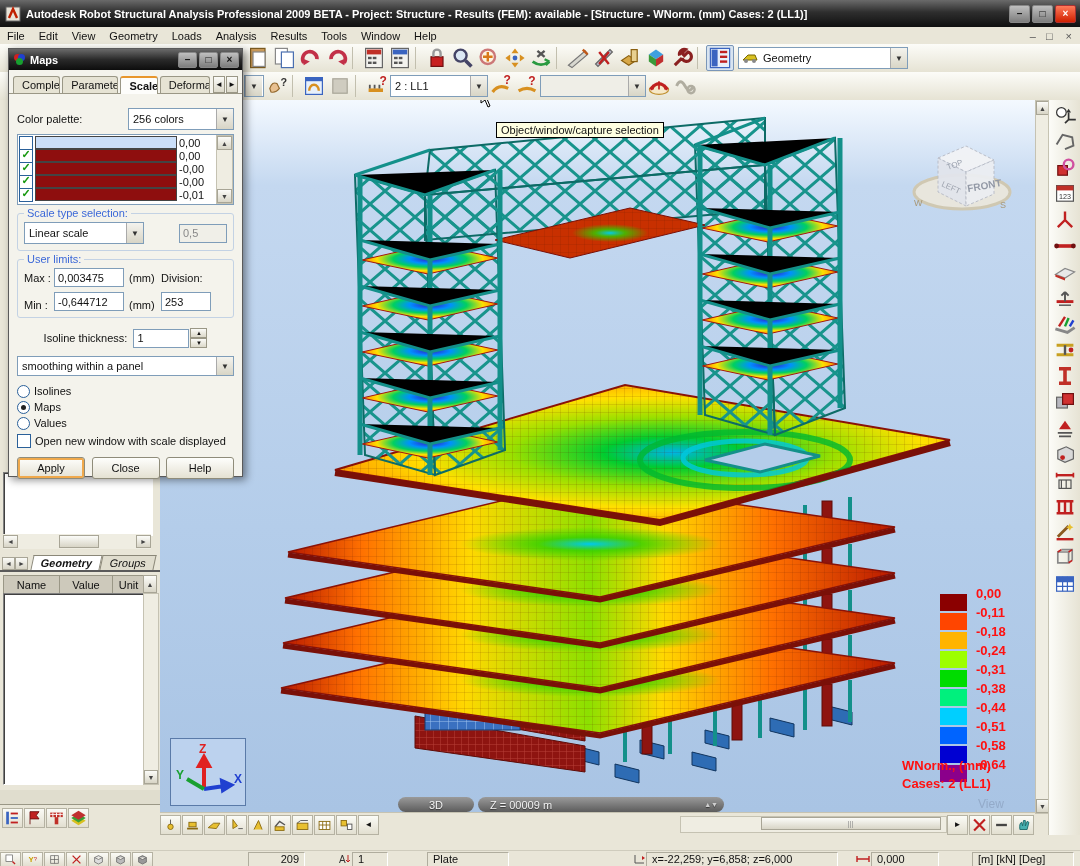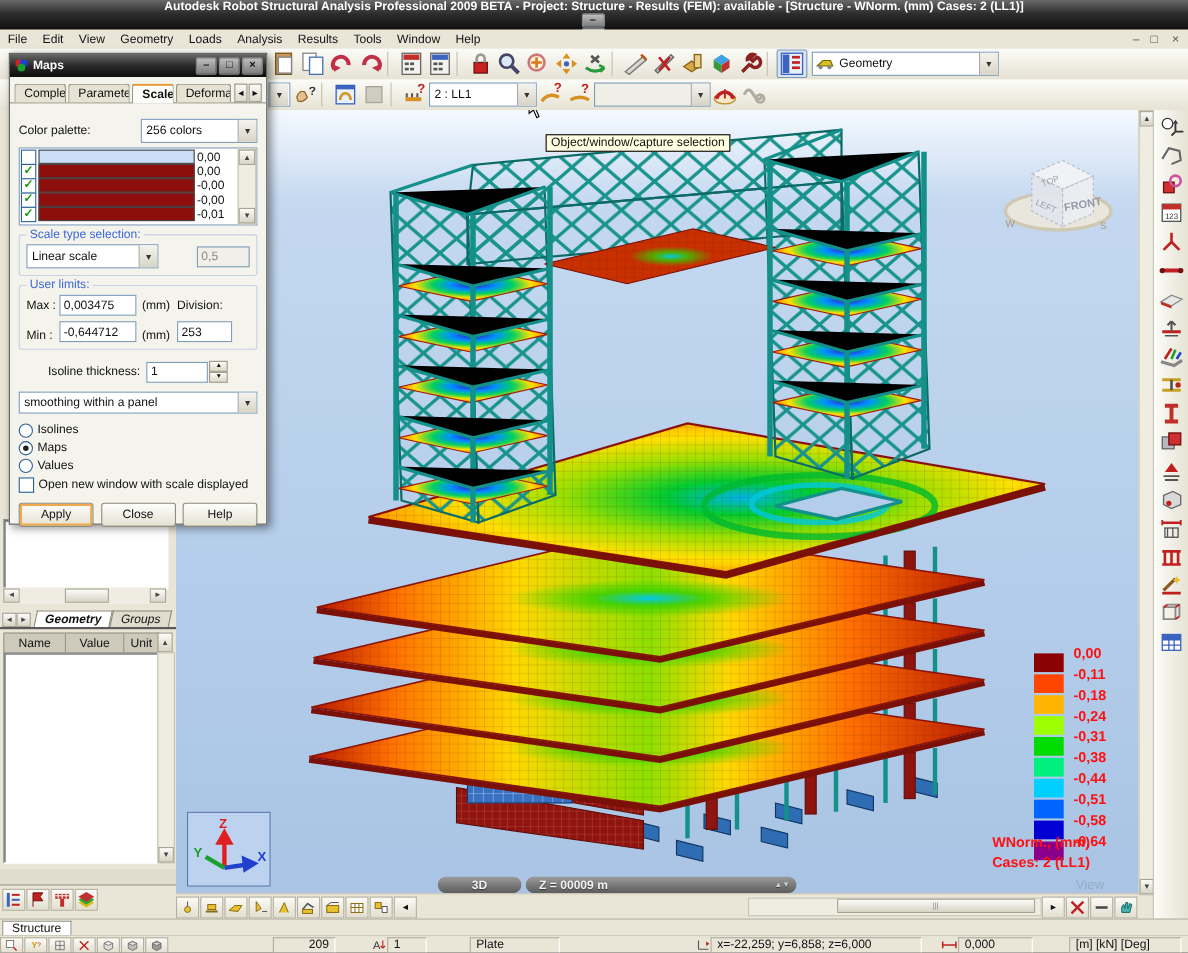--- a/index.html
+++ b/index.html
@@ -3,21 +3,21 @@
 <meta charset="utf-8">
 <style>
   html,body{margin:0;padding:0;background:#555;}
   #root{position:relative;width:1080px;height:866px;overflow:hidden;
         font-family:"Liberation Sans",sans-serif;font-size:11px;color:#111;
         background:#e9e6d8;user-select:none;}
   .abs{position:absolute;}
   
   #titlebar{left:0;top:0;width:1080px;height:27px;
     background:linear-gradient(#6a6a6a,#2e2e2e 45%,#101010);
-    display:flex;align-items:center;color:#fff;font-weight:bold;font-size:11px;flex-direction:column;}
+    display:flex;align-items:center;color:#fff;font-weight:bold;font-size:11px;}
   .wbtn{width:19px;height:16px;margin-right:2px;border:1px solid #888;border-radius:2px;
     background:linear-gradient(#bfbfbf,#7d7d7d);color:#111;display:flex;align-items:center;
     justify-content:center;font-size:10px;font-weight:bold;}
   .wbtn.close{background:linear-gradient(#ff7a5a,#d02000);color:#fff;border-color:#a33;}
   
   #menubar{left:0;top:27px;width:1080px;height:17px;background:#e9e6d8;border-bottom:1px solid #cfccbd;
     display:flex;align-items:center;}
   .menu-item{padding:1px 7px;}
   
   .toolbar{left:0;width:1080px;background:linear-gradient(#fcfcf8,#e6e3d4);border-bottom:1px solid #c6c3b2;
@@ -86,21 +86,21 @@
     display:flex;align-items:center;}
   .mini{width:19px;height:18px;border:1px solid #b5b2a2;background:linear-gradient(#fbfbf6,#e2dfd0);
     display:flex;align-items:center;justify-content:center;margin-right:1px;flex:0 0 auto;}
   
   #legend{left:780px;top:488px;width:96px;height:216px;}
   #legend .swcol{position:absolute;left:0;top:6px;}
   #legend .sw{width:27px;height:17px;margin-bottom:2px;}
   #legend .lab{position:absolute;left:36px;width:58px;font-weight:bold;font-size:13px;text-align:left;}
   .legcap{position:absolute;font-weight:bold;font-size:13px;white-space:nowrap;}
   
-  .pill{background:linear-gradient(#9a9a9a,#5c5c5c);border-radius:8px;color:#f2f2f2;font-weight:bold;
+  .pill{background:linear-gradient(#9a9a9a,#5c5c5c);border-radius:8px;color:#f2f2f2;font-weight:normal;
     display:flex;align-items:center;justify-content:center;height:15px;font-size:11px;
     text-shadow:0 1px 1px rgba(0,0,0,.5);}
   
   #statustabs{left:0;top:835px;width:1080px;height:15px;background:#e9e6d8;border-top:1px solid #b5b2a2;}
   .stab{position:absolute;left:2px;top:1px;padding:0 8px;background:#fff;border:1px solid #9a9786;border-bottom:none;height:13px;}
   #statusbar{left:0;top:850px;width:1080px;height:16px;background:#e9e6d8;border-top:1px solid #cfccbd;
     display:flex;align-items:center;}
   .spanel{border:1px solid;border-color:#b0ad9e #fff #fff #b0ad9e;height:13px;display:flex;
     align-items:center;padding:0 5px;margin-right:3px;white-space:nowrap;}
   .ttip{background:#ffffe1;border:1px solid #000;padding:1px 4px;font-size:11px;white-space:nowrap;}
@@ -714,23 +714,20 @@
         <path d="M4 4 L16 16 M16 4 L4 16" stroke="#c02020" stroke-width="2.4"></path>
       </svg>
     <svg class="mini" viewBox="0 0 20 20">
         <path d="M4 10 h12" stroke="#444" stroke-width="2.6"></path>
       </svg>
     <svg class="mini" viewBox="0 0 20 20">
         <path d="M6 15 Q5 8 8 7 l1 4 1 -6 2 0 0 6 2 -5 2 1 -2 8 Z" fill="#48b0b0" stroke="#186868"></path>
       </svg>
   </div>
 
-  <div class="abs" id="statustabs">
-    <span class="stab">Structure</span>
-  </div>
 
   <div class="abs" id="statusbar">
     <svg class="mini" style="height:13px" viewBox="0 0 20 20">
         <rect x="3" y="3" width="10" height="10" fill="#fff" stroke="#555"></rect>
         <path d="M13 13 l4 4" stroke="#c02020" stroke-width="2"></path>
       </svg>
     <svg class="mini" style="height:13px" viewBox="0 0 20 20">
         <text x="4" y="14" font-size="12" font-weight="bold" fill="#c8a000">Y</text>
         <text x="12" y="12" font-size="9" fill="#c02020">?</text>
       </svg>

